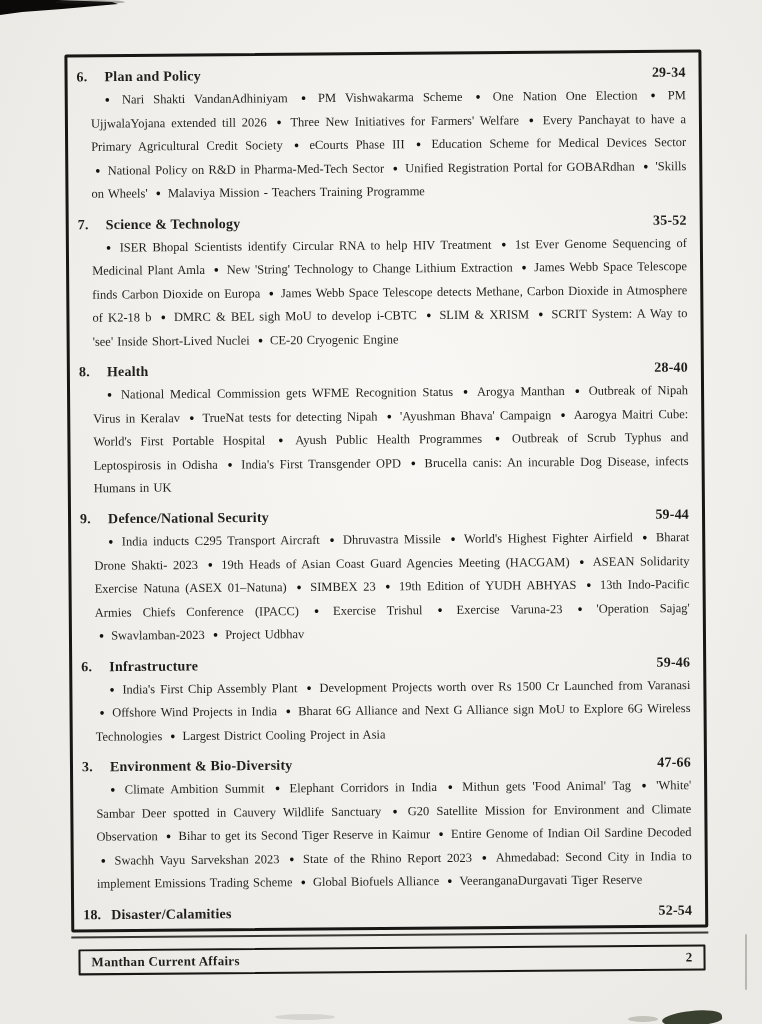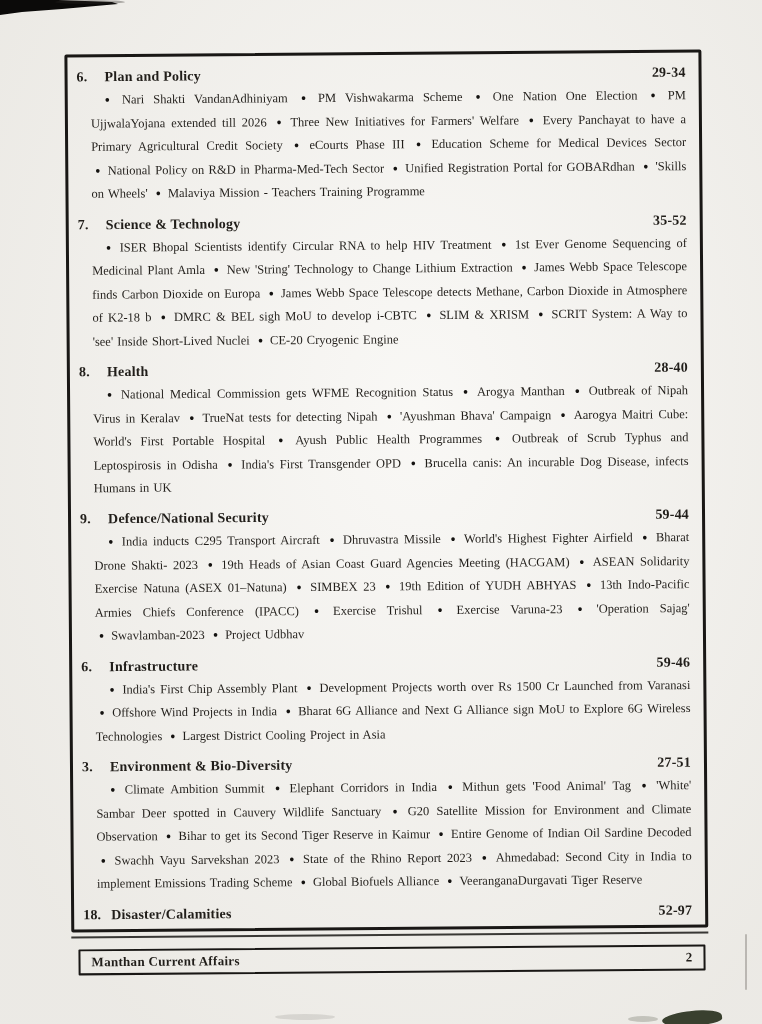--- a/index.html
+++ b/index.html
@@ -192,30 +192,30 @@
       <span class="sec-title">Infrastructure</span>
       <span class="sec-pages">59-46</span>
     </div>
     <p class="sec-body"><span class="dot">●</span><span class="topic">India's First Chip Assembly Plant</span> <span class="dot">●</span><span class="topic">Development Projects worth over Rs 1500 Cr Launched from Varanasi</span> <span class="dot">●</span><span class="topic">Offshore Wind Projects in India</span> <span class="dot">●</span><span class="topic">Bharat 6G Alliance and Next G Alliance sign MoU to Explore 6G Wireless Technologies</span> <span class="dot">●</span><span class="topic">Largest District Cooling Project in Asia</span></p>
   </div>
 
   <div class="section">
     <div class="sec-header">
       <span class="sec-num">3.</span>
       <span class="sec-title">Environment &amp; Bio-Diversity</span>
-      <span class="sec-pages">27-51</span>
+      <span class="sec-pages">47-66</span>
     </div>
     <p class="sec-body"><span class="dot">●</span><span class="topic">Climate Ambition Summit</span> <span class="dot">●</span><span class="topic">Elephant Corridors in India</span> <span class="dot">●</span><span class="topic">Mithun gets 'Food Animal' Tag</span> <span class="dot">●</span><span class="topic">'White' Sambar Deer spotted in Cauvery Wildlife Sanctuary</span> <span class="dot">●</span><span class="topic">G20 Satellite Mission for Environment and Climate Observation</span> <span class="dot">●</span><span class="topic">Bihar to get its Second Tiger Reserve in Kaimur</span> <span class="dot">●</span><span class="topic">Entire Genome of Indian Oil Sardine Decoded</span> <span class="dot">●</span><span class="topic">Swachh Vayu Sarvekshan 2023</span> <span class="dot">●</span><span class="topic">State of the Rhino Report 2023</span> <span class="dot">●</span><span class="topic">Ahmedabad: Second City in India to implement Emissions Trading Scheme</span> <span class="dot">●</span><span class="topic">Global Biofuels Alliance</span> <span class="dot">●</span><span class="topic">VeeranganaDurgavati Tiger Reserve</span></p>
   </div>
 
   <div class="section">
     <div class="sec-header">
       <span class="sec-num">18.</span>
       <span class="sec-title">Disaster/Calamities</span>
-      <span class="sec-pages">52-97</span>
+      <span class="sec-pages">52-54</span>
     </div>
     <p class="sec-body"><span class="topic">Earthquake struck the North African country of Morocco</span> <span class="dot">●</span><span class="topic">Flooding in Libya</span> <span class="dot">●</span><span class="topic">Himachal Catastrophe</span></p>
   </div>
 </div>
   </div>
 
   <div class="footer-bar">
     <span>Manthan Current Affairs</span>
     <span>2</span>
   </div>

